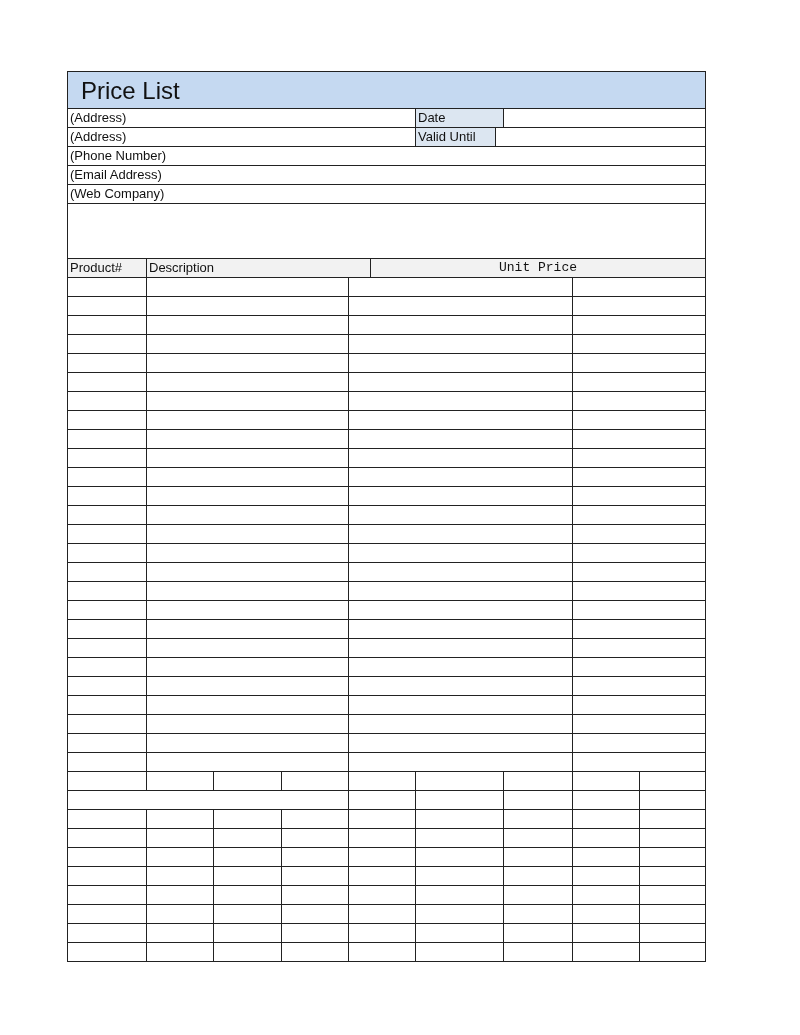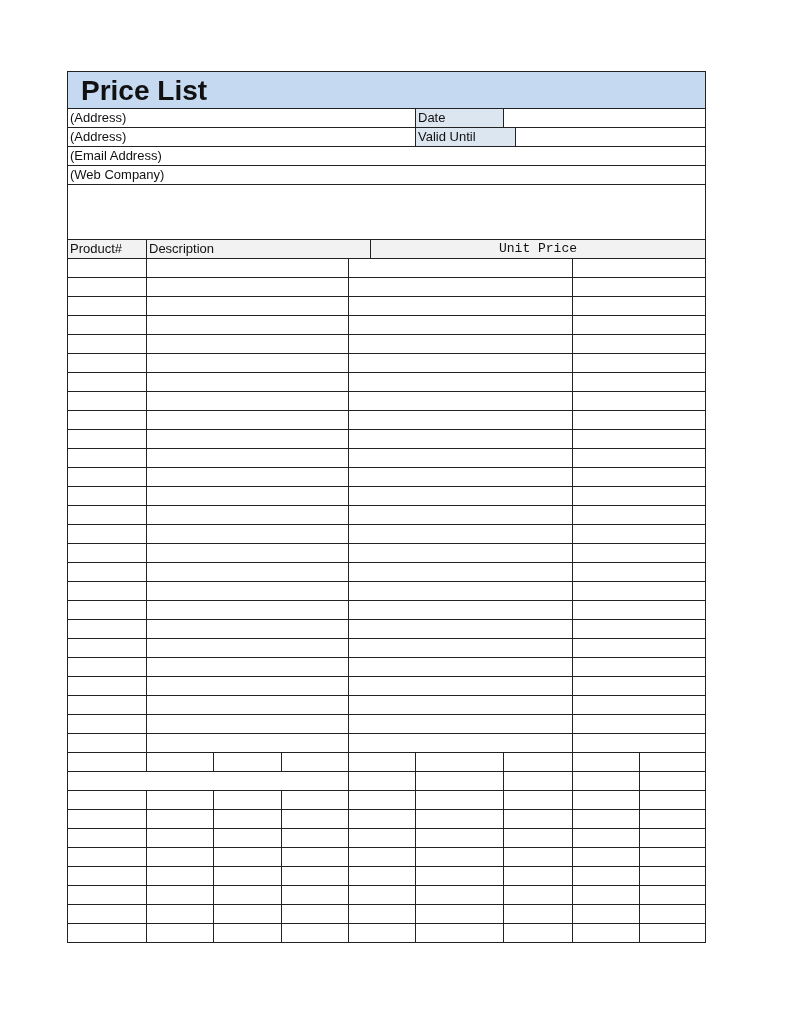--- a/index.html
+++ b/index.html
@@ -6,21 +6,21 @@
   body { width: 800px; height: 1035px; position: relative; overflow: hidden;
          font-family: "Liberation Sans", sans-serif; color: #111; }
   .sheet { position: absolute; left: 67px; top: 71px; width: 639px; }
   .row { position: relative; display: flex; border-left: 1.5px solid #222; border-right: 1.5px solid #222;
          border-bottom: 1.5px solid #222; box-sizing: border-box; }
   .row.first { border-top: 1.5px solid #222; }
   .cell { box-sizing: border-box; border-right: 1.5px solid #222; overflow: hidden; white-space: nowrap;
           font-size: 13px; line-height: 17px; padding-left: 2px; }
   .cell:last-child { border-right: none; }
   .title-band { background: #c5d9f1; height: 38px; }
-  .title-band .cell { font-size: 28px; font-weight: bold; line-height: 38px; padding-left: 13px; width: 100%; }
+  .title-band .cell { font-size: 24px; font-weight: normal; line-height: 38px; padding-left: 13px; width: 100%; }
   .company { height: 46px; }
   .company .cell { font-size: 24px; line-height: 44px; padding-left: 3px; width: 100%; }
   .info { height: 19px; }
   .label-fill { background: #dce6f1; }
   .spacer { height: 55px; }
   .hdr { height: 19px; background: #f2f2f2; }
   .hdr .cell { line-height: 17px; }
   .body-row { height: 19px; }
   .center { text-align: center; padding-left: 0; font-family: Liberation Mono, monospace; }
 </style>
@@ -35,24 +35,27 @@
 
 
   <div class="row info">
     <div class="cell" style="width:348px">(Address)</div>
     <div class="cell label-fill" style="width:88px">Date</div>
     <div class="cell" style="flex:1"></div>
   </div>
 
   <div class="row info">
     <div class="cell" style="width:348px">(Address)</div>
-    <div class="cell label-fill" style="width:100px">Valid Until</div>
+    <div class="cell label-fill" style="width:80px">Valid Until</div>
     <div class="cell" style="flex:1"></div>
   </div>
 
+  <div class="row info">
+    <div class="cell" style="width:100%">(Phone Number)</div>
+  </div>
 
   <div class="row info">
     <div class="cell" style="width:100%">(Email Address)</div>
   </div>
 
   <div class="row info">
     <div class="cell" style="width:100%">(Web Company)</div>
   </div>
 
   <div class="row spacer">

